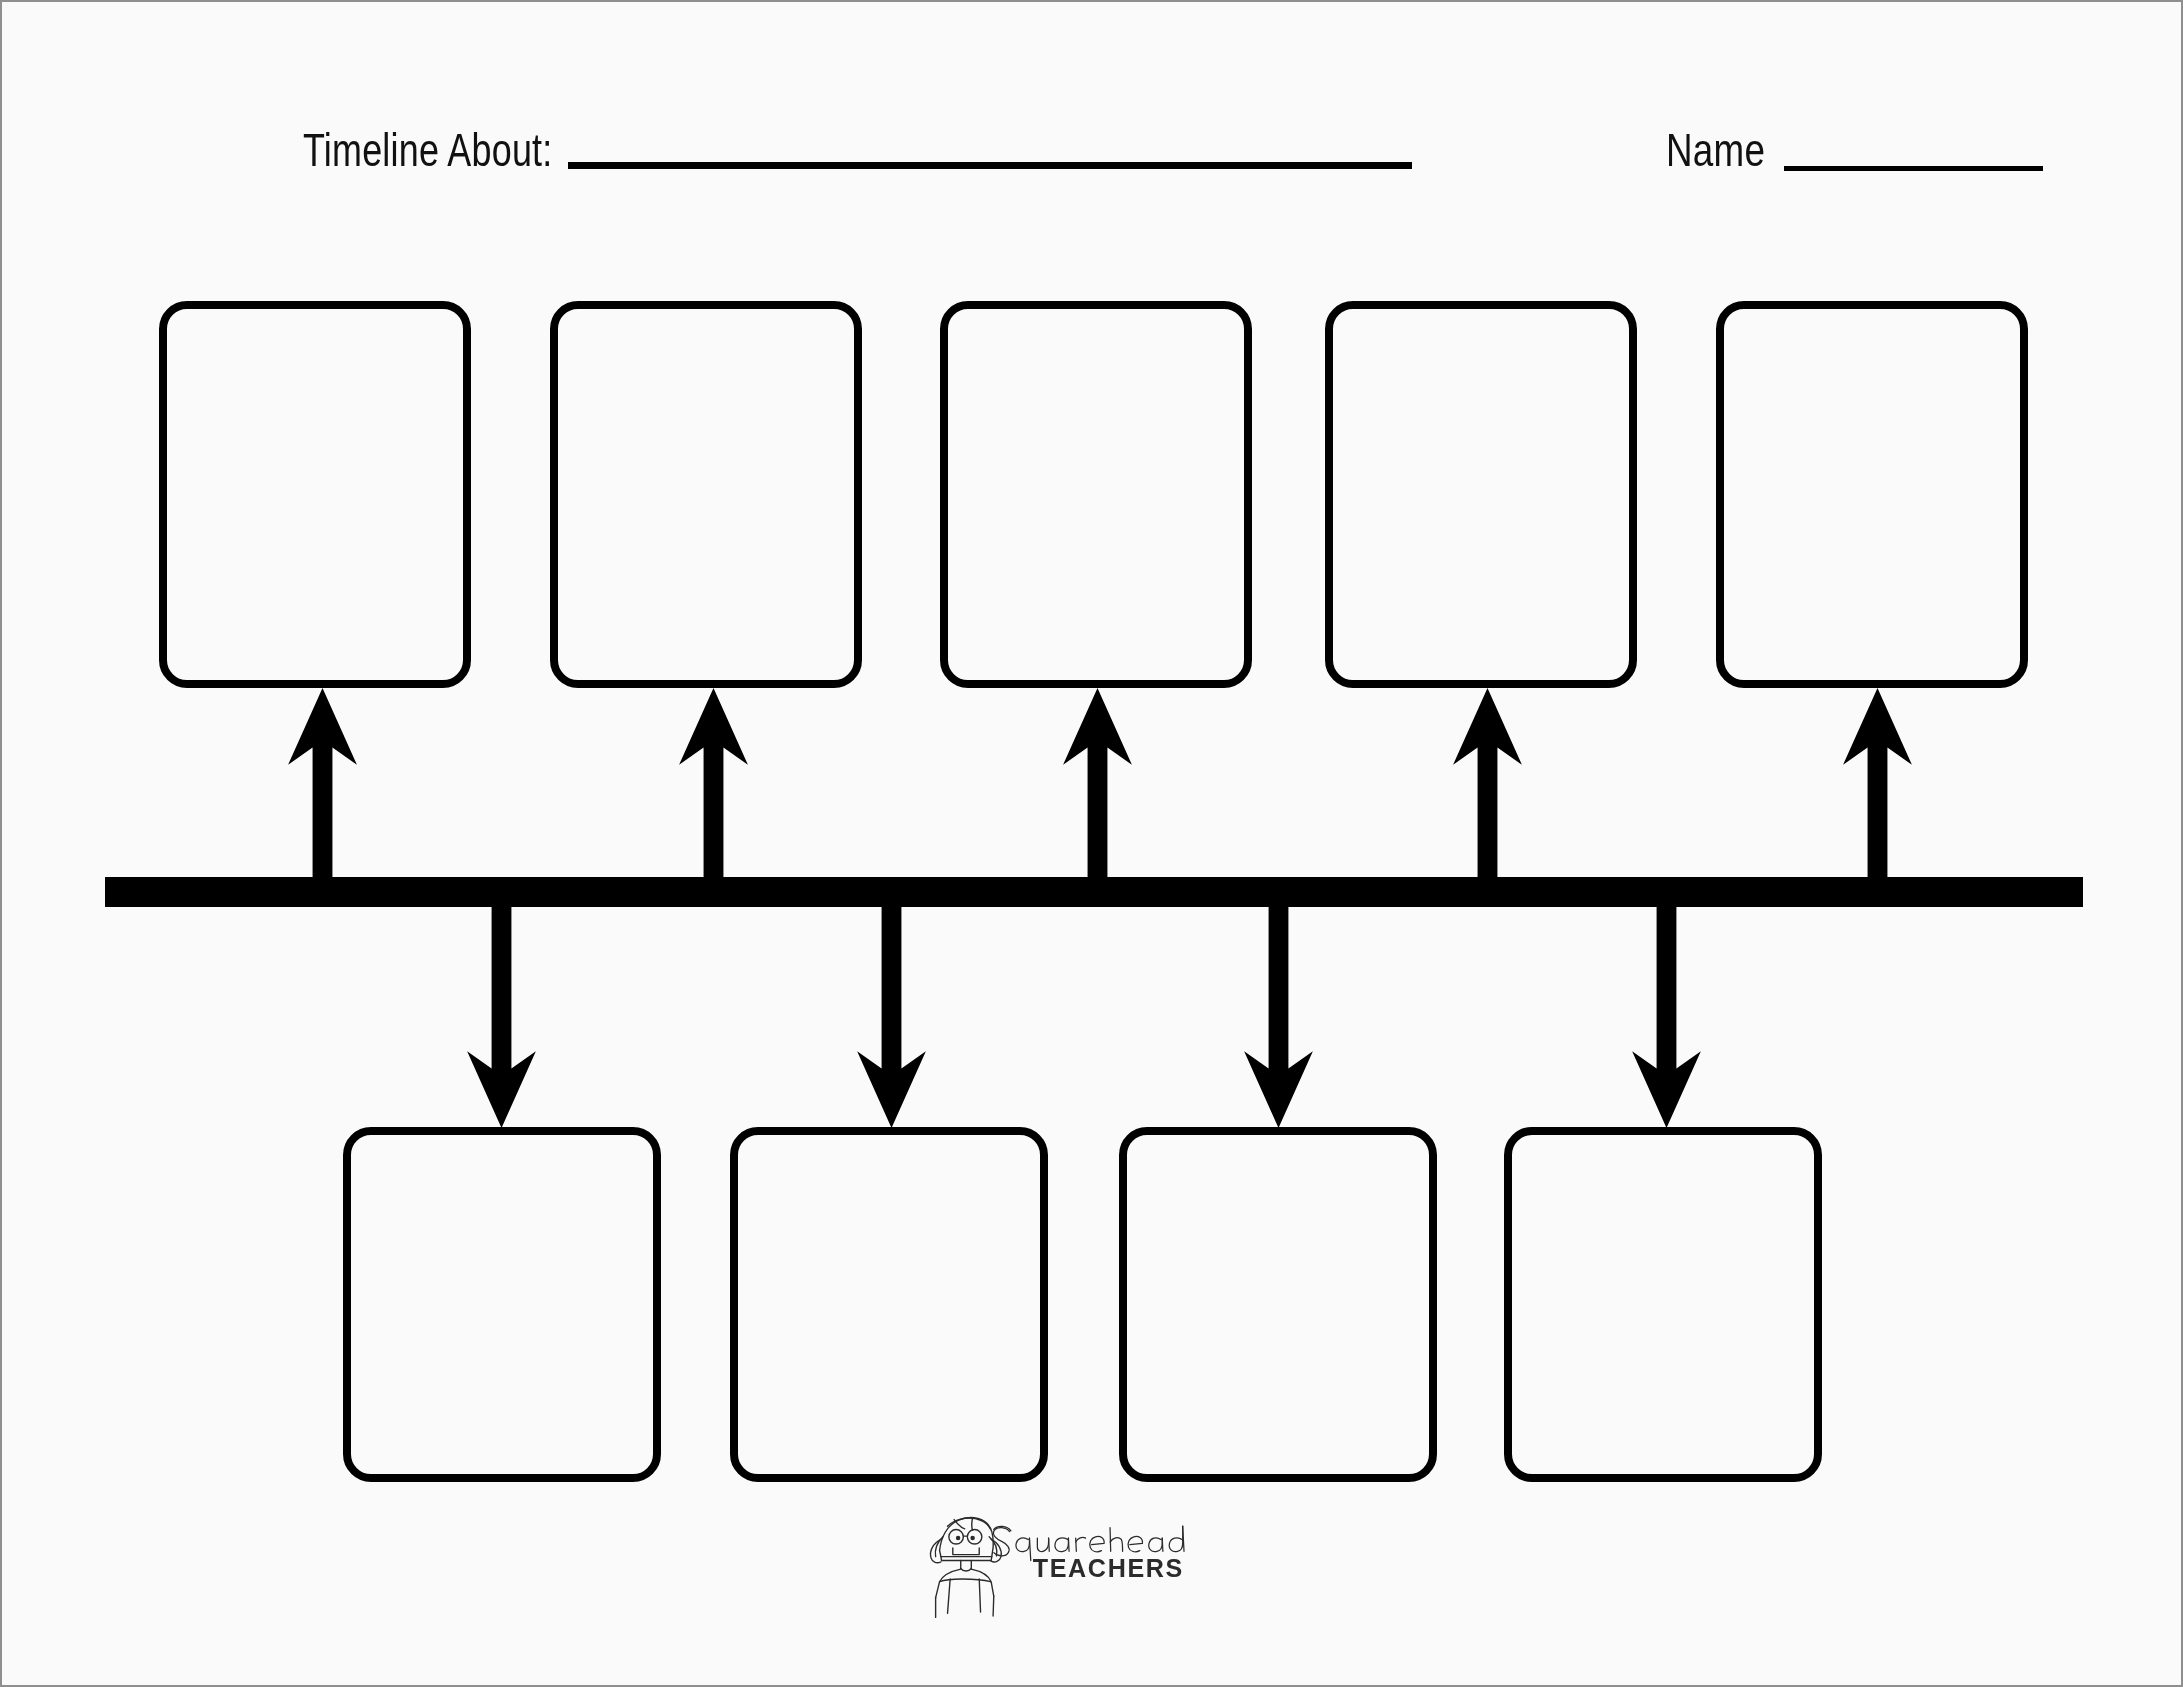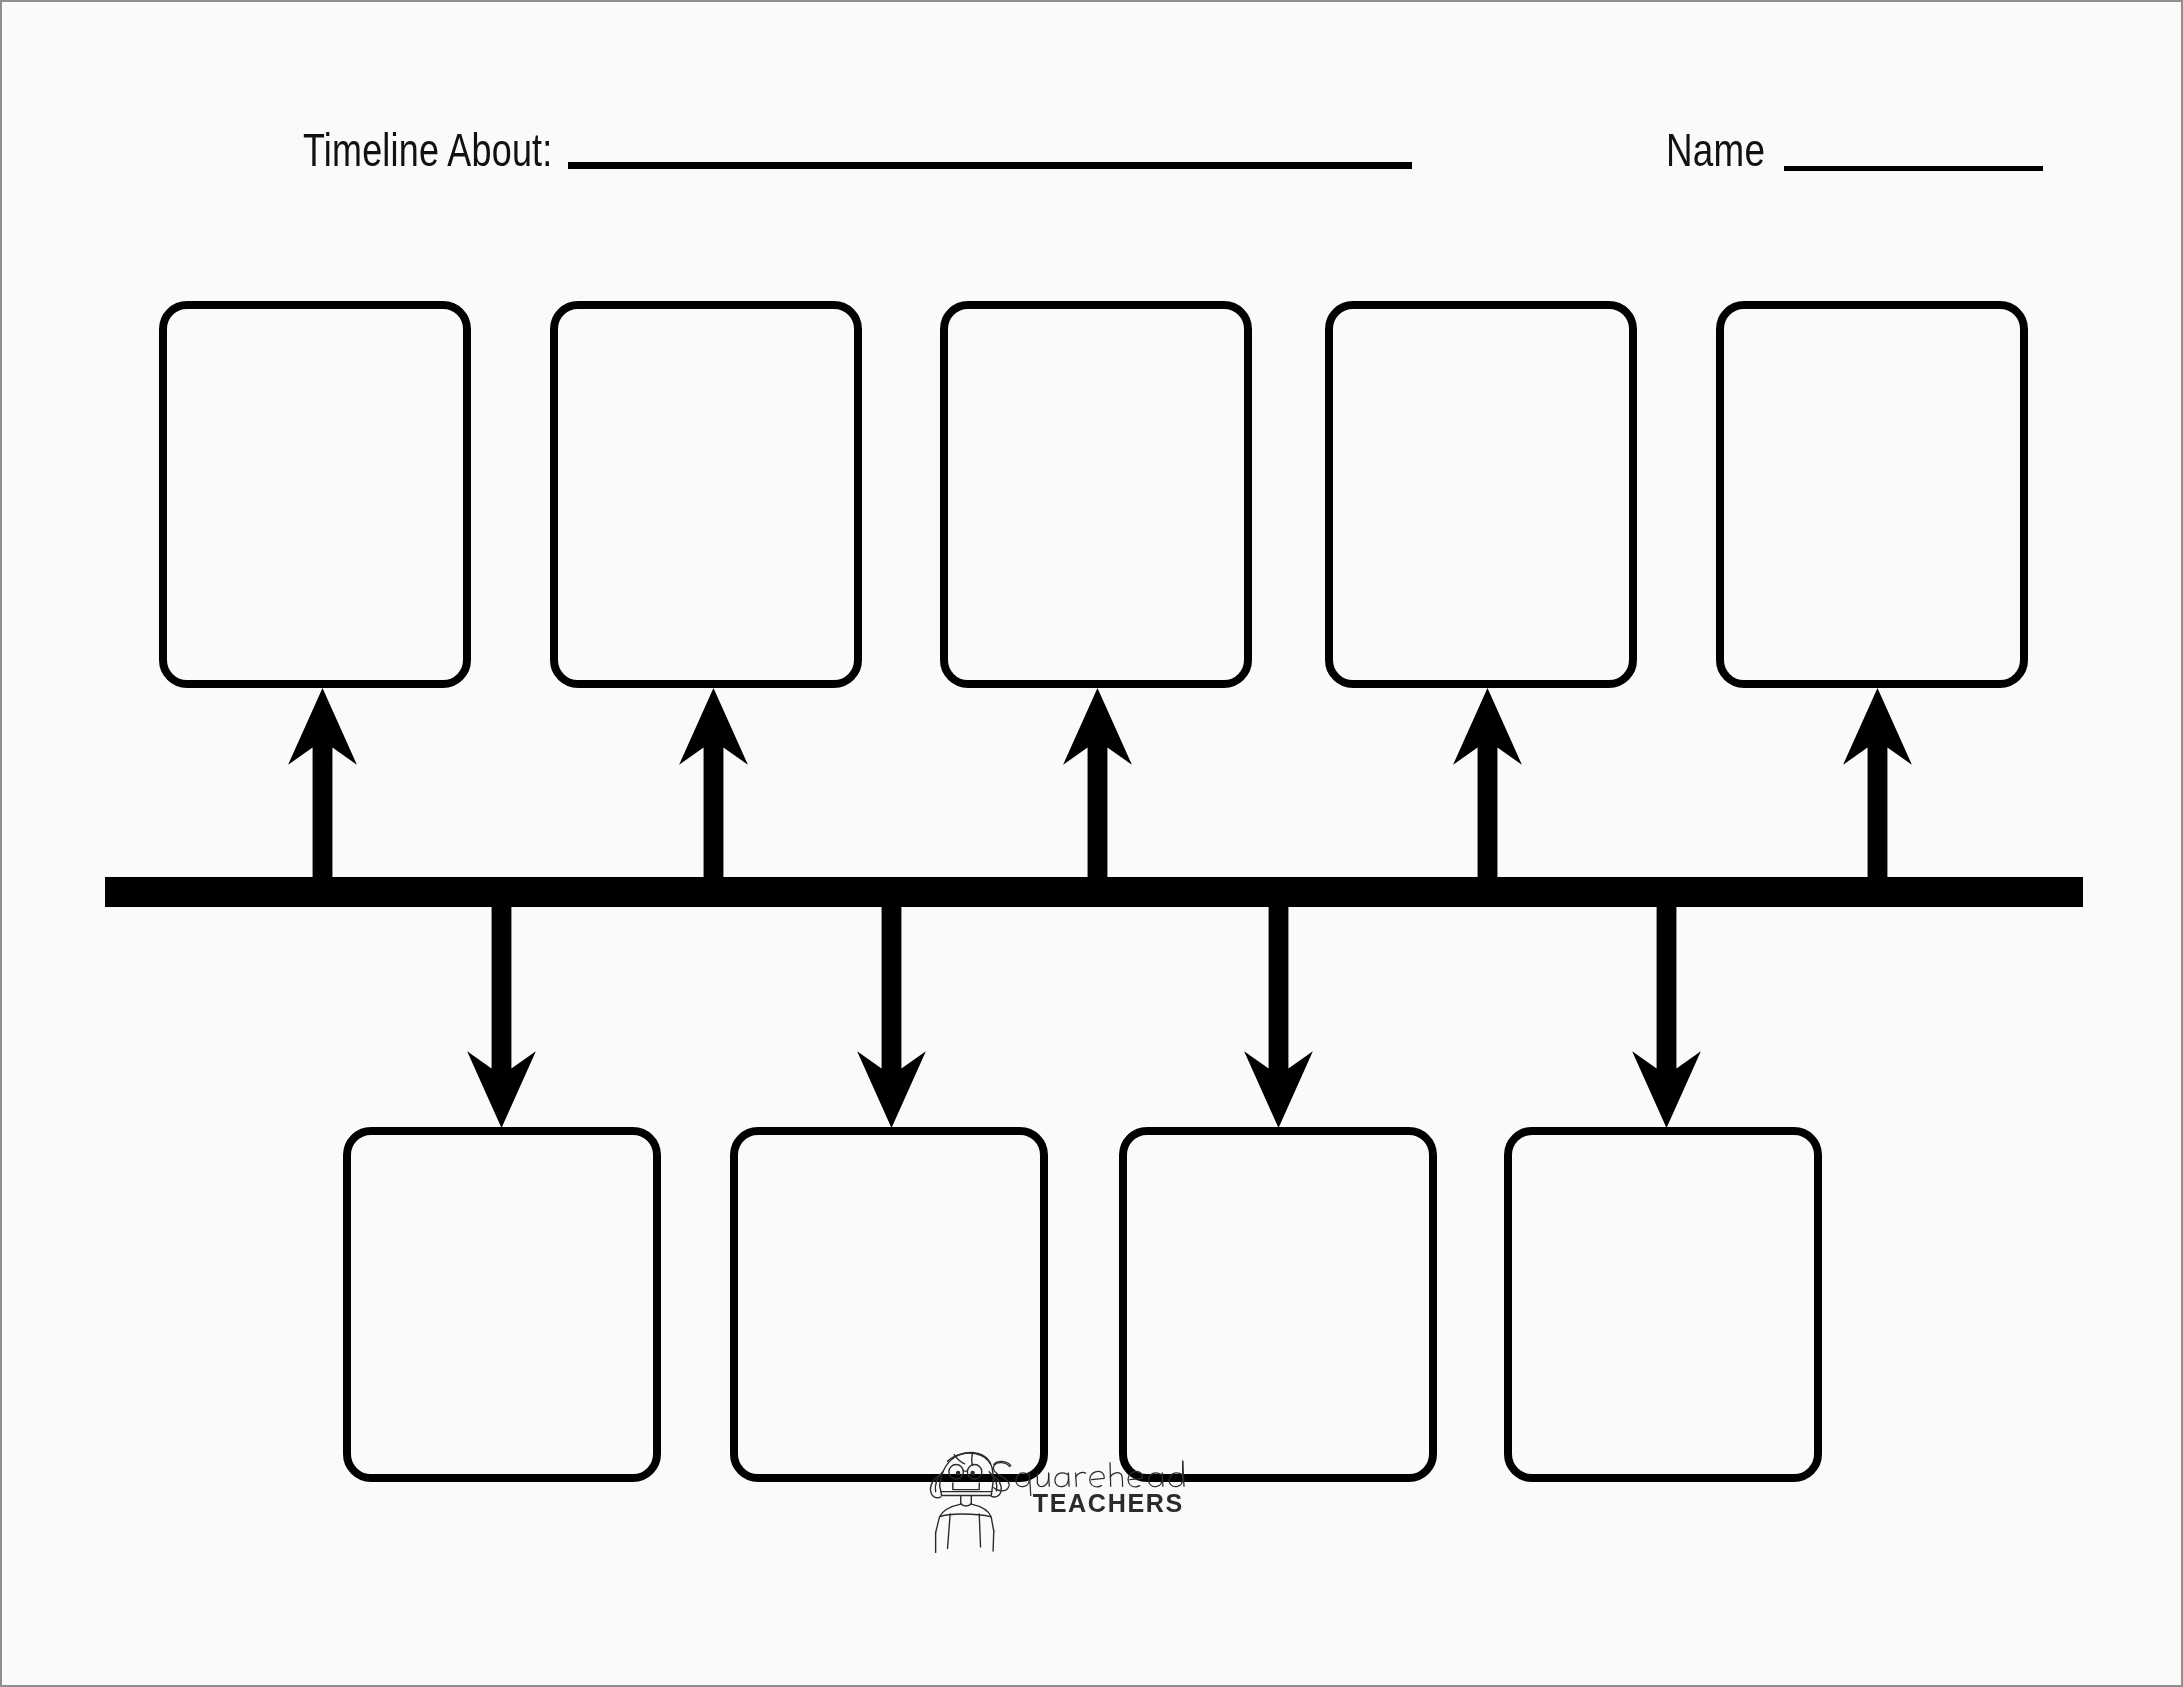--- a/index.html
+++ b/index.html
@@ -85,21 +85,21 @@
   
   .arrow {
     position: absolute;
   }
   .arrow svg { display: block; overflow: visible; }
 
   
   #logo {
     position: absolute;
     left: 923px;
-    top: 1446px;
+    top: 1511px;
     width: 304px;
     height: 109px;
   }
   #logo svg { display: block; }
 </style>
 </head>
 <body>
 
 <div id="page">
 

